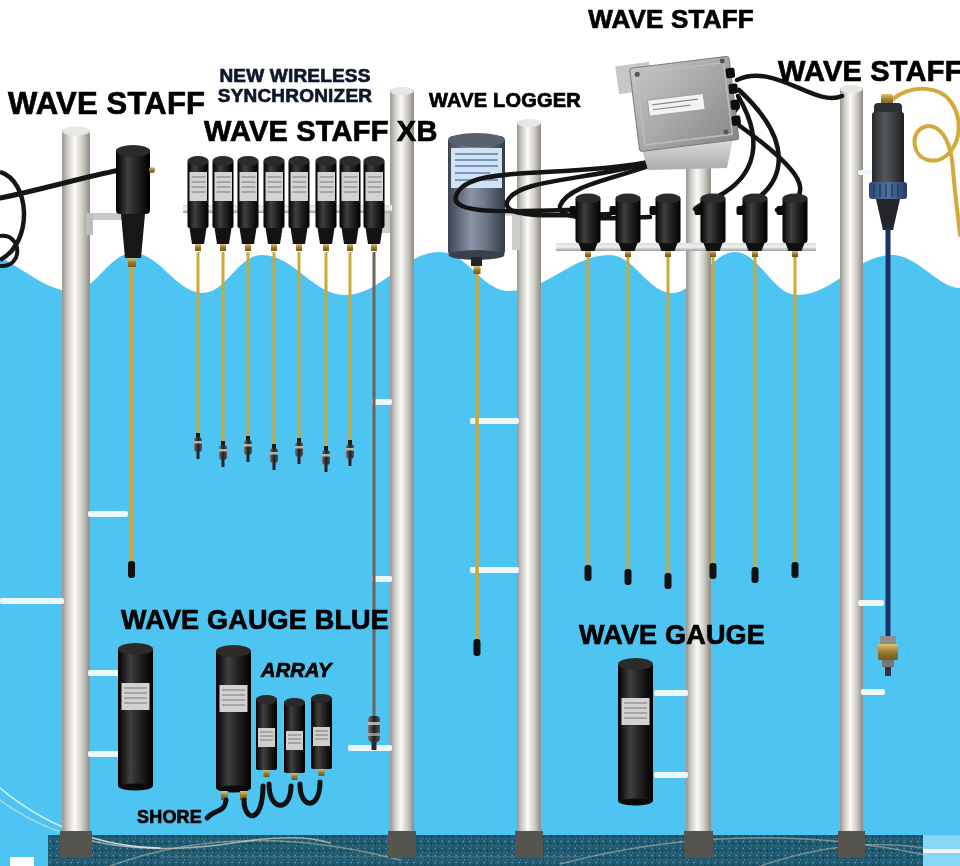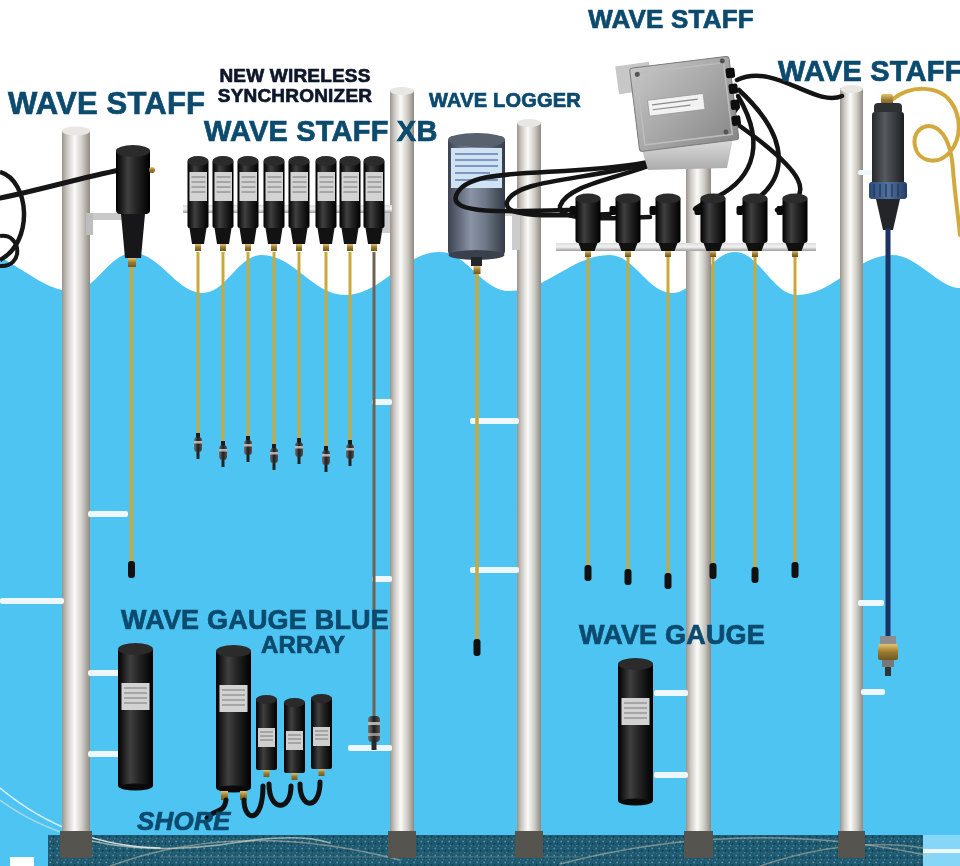--- a/index.html
+++ b/index.html
@@ -5,21 +5,21 @@
   html,body{margin:0;padding:0;background:#ffffff;}
   .stage{
     position:relative;width:960px;height:866px;overflow:hidden;
     background:#4ec4f2;
     font-family:"Liberation Sans",sans-serif;
   }
   .stage svg{position:absolute;left:0;top:0;}
   .lbl{
     position:absolute;
     font-weight:bold;
-    color:#0c4a6e;
+    color:#000000;
     white-space:nowrap;
     letter-spacing:0.2px;
     -webkit-text-stroke:0.7px currentColor;
     line-height:1.05;
   }
   .lbl.center{text-align:center;white-space:normal;}
   .pink{color:#0f172a;}
 </style>
 </head>
 <body>
@@ -353,19 +353,19 @@
 <div class="lbl" style="left:429px;top:90px;font-size:20px;">WAVE LOGGER</div>
 
 <div class="lbl center" style="left:540px;top:6px;width:262px;font-size:26px;">
   <span>WAVE STAFF</span><br>
 </div>
 
 <div class="lbl" style="left:778px;top:56px;font-size:29px;">WAVE STAFF III</div>
 
 <div class="lbl" style="left:121px;top:606px;font-size:27px;">WAVE GAUGE BLUE</div>
 
-<div class="lbl" style="left:261px;top:632px;font-size:24px;">ARRAY</div>
+<div class="lbl" style="left:261px;top:660px;font-size:20px;font-style:italic;">ARRAY</div>
 
 <div class="lbl" style="left:551px;top:621px;font-size:27px;margin-left:28px;">WAVE GAUGE</div>
 
-<div class="lbl" style="left:137px;top:808px;font-size:26px;font-style:italic;">SHORE</div>
+<div class="lbl" style="left:137px;top:808px;font-size:18px;">SHORE</div>
 
 </div>
 
 </body></html>

